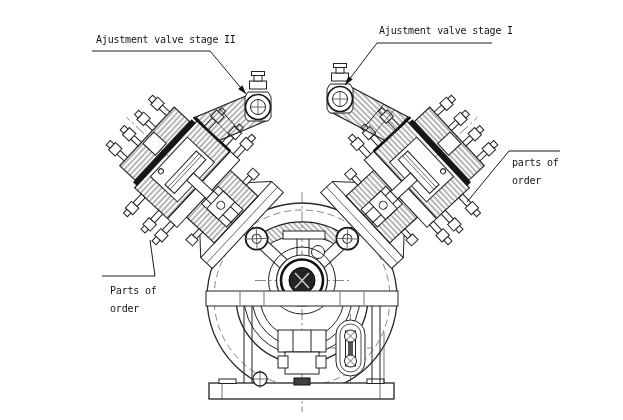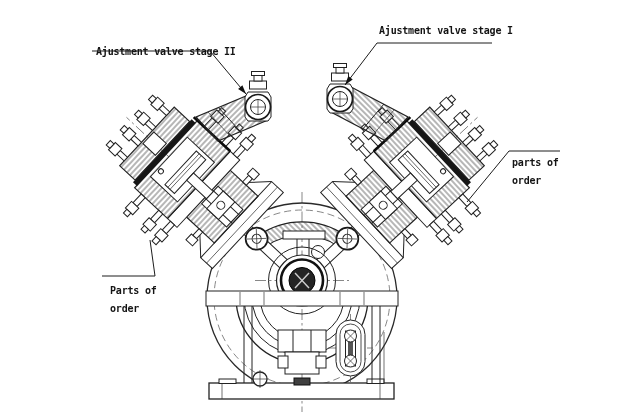--- a/index.html
+++ b/index.html
@@ -1,18 +1,18 @@
 <!DOCTYPE html>
 <html><head>
 <meta charset="utf-8">
 <style>
   html,body{margin:0;padding:0;background:#fff;}
   #stage{position:relative;width:623px;height:420px;background:#ffffff;overflow:hidden;
          font-family:"DejaVu Sans Mono","Liberation Mono",monospace;}
-  .lbl{position:absolute;font-weight:bold;font-size:10px;letter-spacing:-0.2px;
+  .lbl{position:absolute;font-weight:normal;font-size:10px;letter-spacing:-0.2px;
        color:#141414;white-space:nowrap;line-height:18px;}
   svg{position:absolute;left:0;top:0;}
   .w  {fill:#ffffff;stroke:#222222;stroke-width:1;}
   .w2 {fill:#ffffff;stroke:#1a1a1a;stroke-width:1.7;}
   .o  {stroke:#222222;stroke-width:1.15;}
   .n  {fill:none;stroke:#222222;stroke-width:1;}
   .s  {fill:none;stroke:#222222;stroke-width:1;}
   .t  {stroke:#333333;stroke-width:0.7;fill:none;}
   .cl {stroke:#555555;stroke-width:0.7;stroke-dasharray:11 3 2.5 3;fill:none;}
   .ldr{fill:none;stroke:#1c1c1c;stroke-width:1;}
@@ -229,21 +229,21 @@
     <polygon points="345,85 348.3,76.1 352.7,79.5" fill="#111"></polygon>
   </g>
   <g>
     <polyline points="560,151 509,151 467,202" class="ldr"></polyline>
   </g>
   <g>
     <polyline points="102,276 155,276 150,240" class="ldr"></polyline>
   </g>
 </svg>
 
-<div class="lbl" style="left:96px;top:31px;margin-top:12px;">Ajustment valve stage II</div>
+<div class="lbl" style="left:96px;top:31px;">Ajustment valve stage II</div>
 
 <div class="lbl" style="left:379px;top:22px;">Ajustment valve stage I</div>
 
 <div class="lbl" style="left:512px;top:154px;">
   <span style="display:block">parts of</span>
   <span style="display:block">order</span>
 </div>
 
 <div class="lbl" style="left:110px;top:282px;">
   <span style="display:block">Parts of</span>

